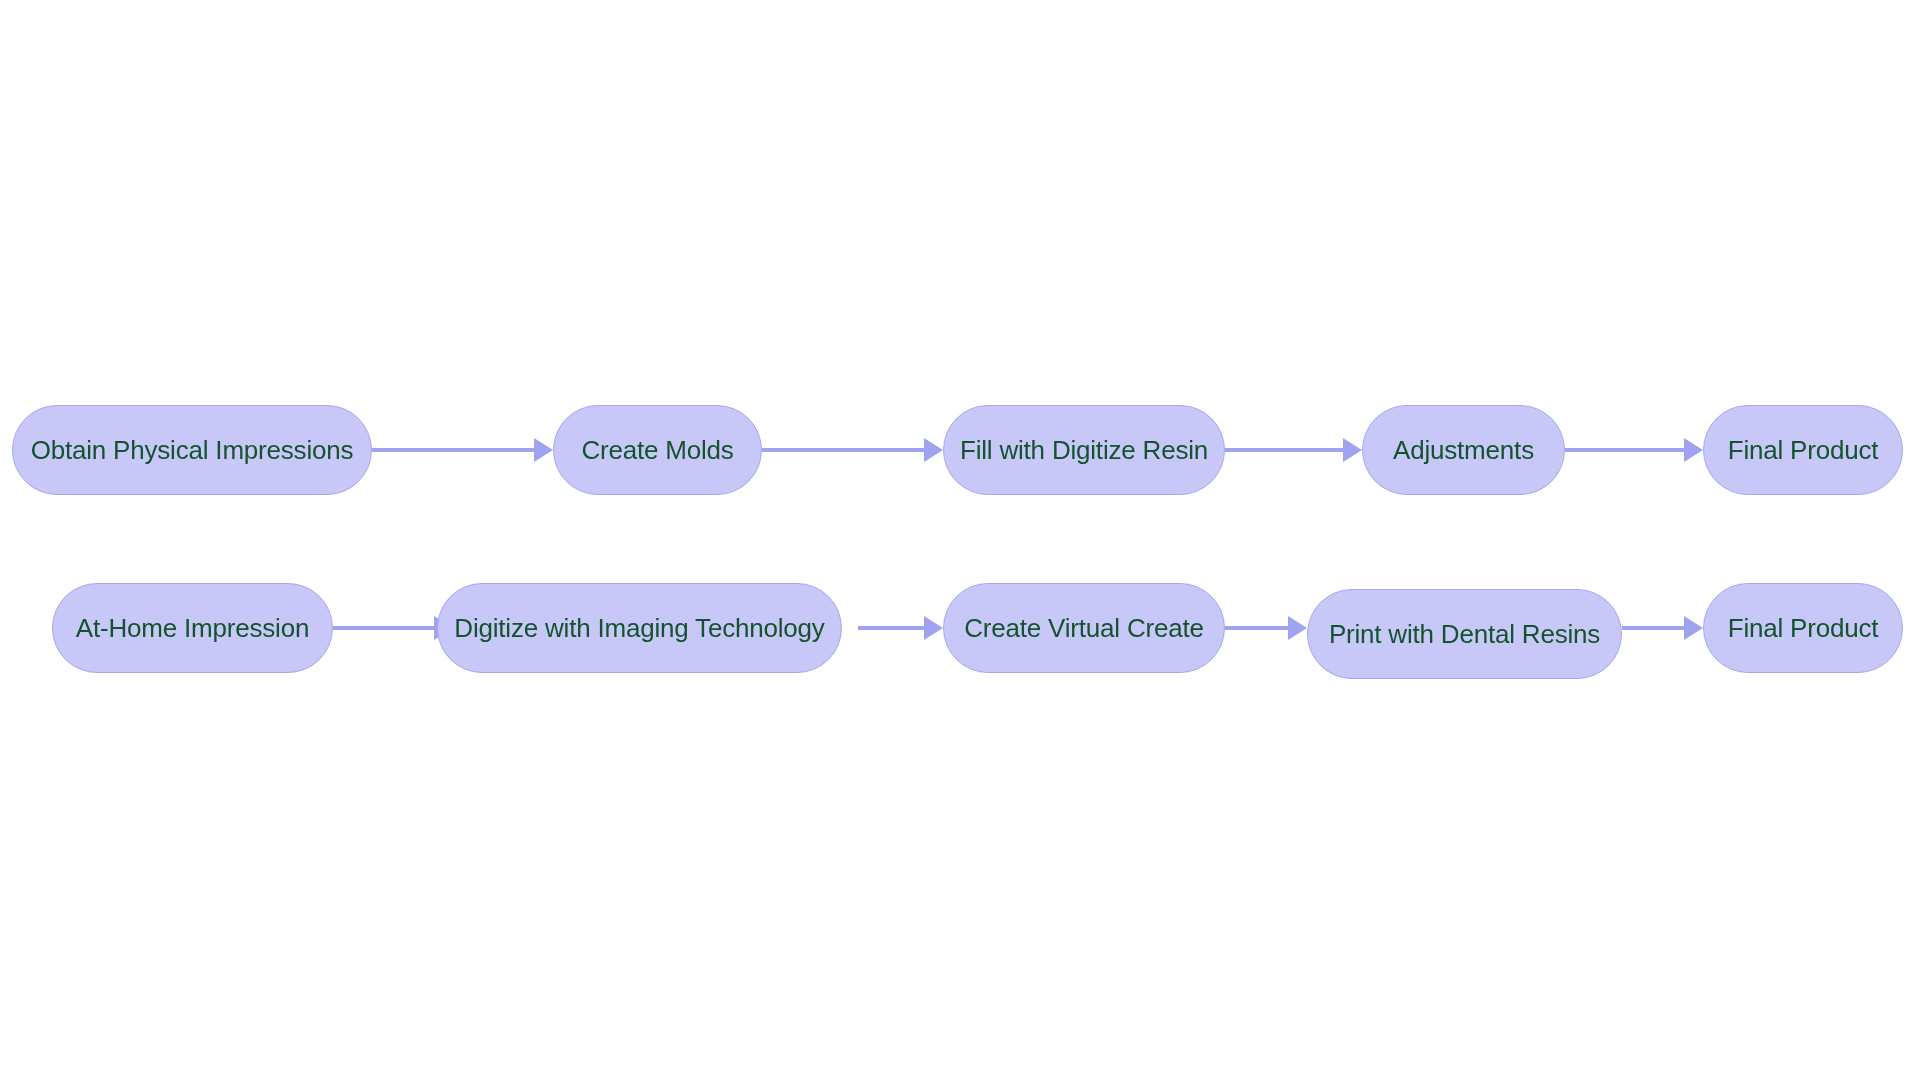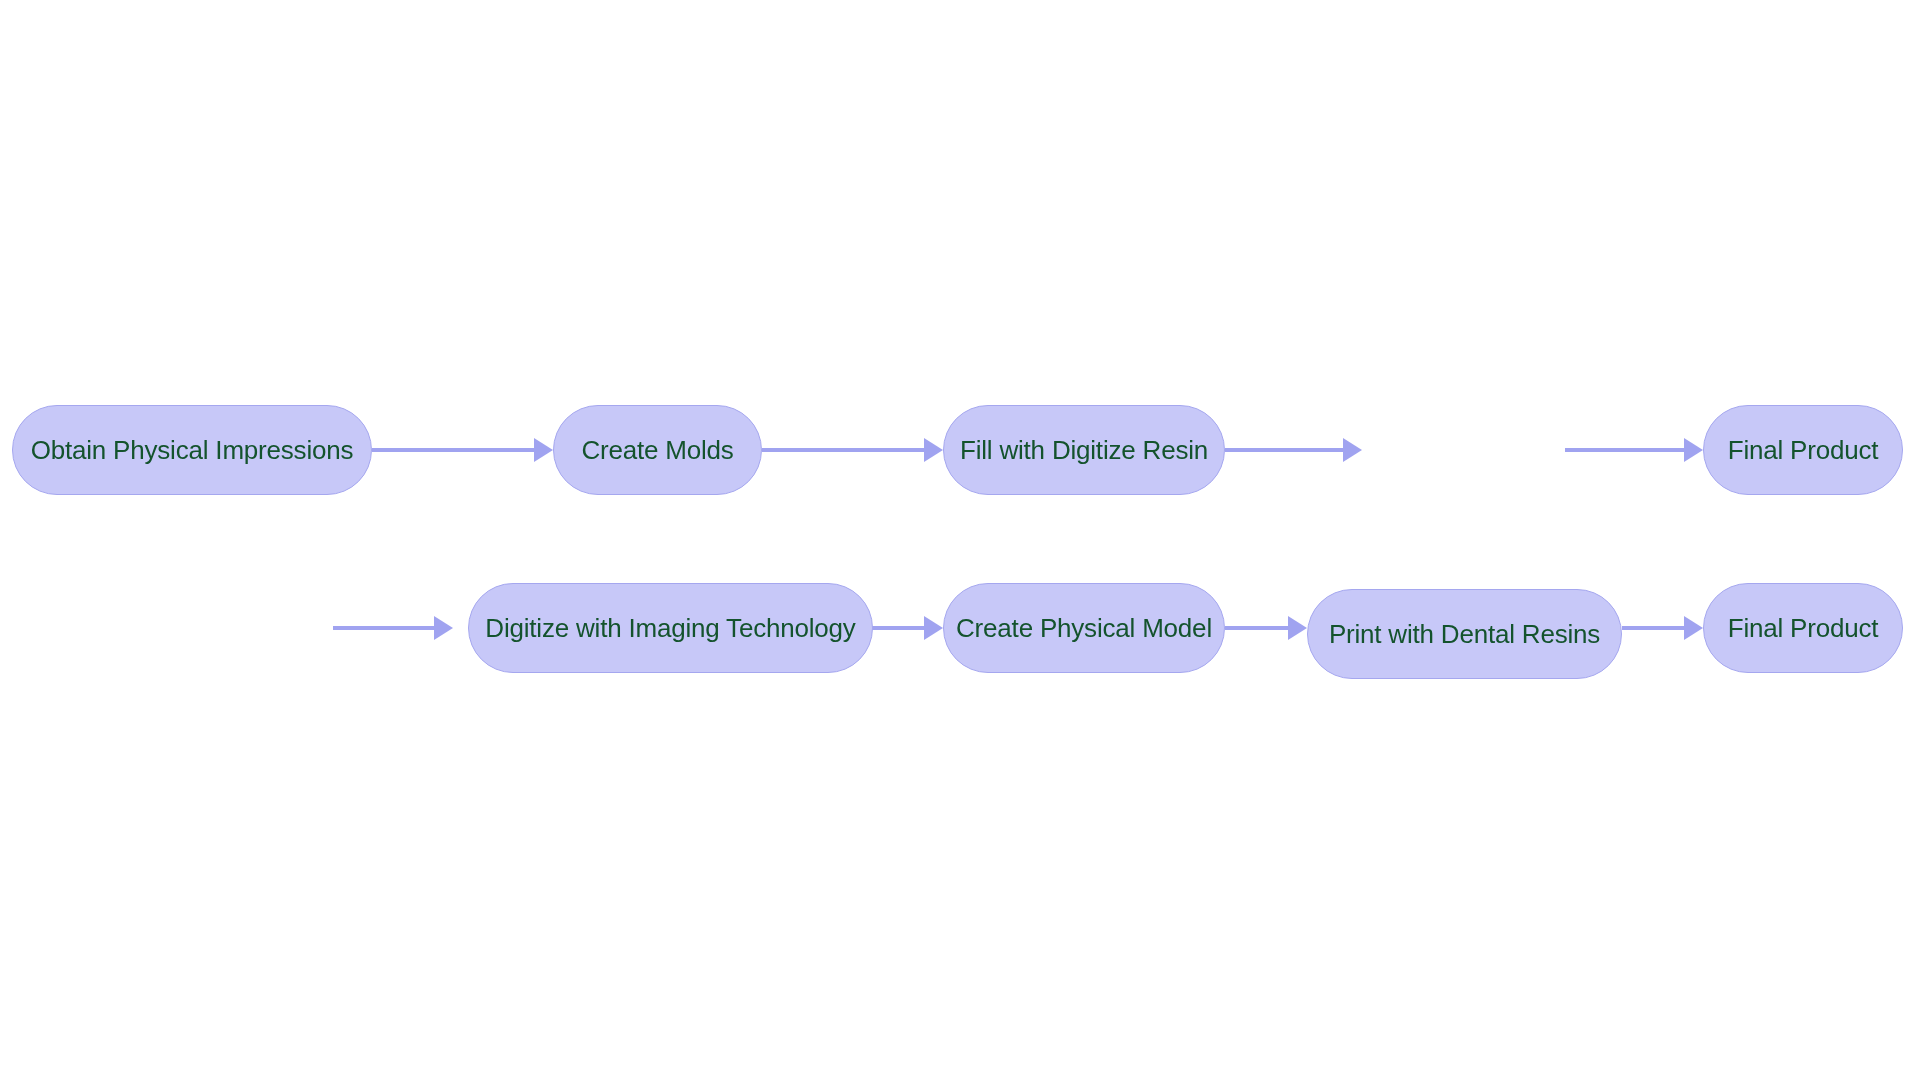--- a/index.html
+++ b/index.html
@@ -99,20 +99,23 @@
       </div>
       <div class="node" style="left: 12px; width: 360px;">
         <span class="node-label">Obtain Physical Impressions</span>
       </div>
       <div class="node" style="left: 553px; width: 209px; text-align: center;">
         <span class="node-label">Create Molds</span>
       </div>
       <div class="node" style="left: 943px; width: 282px;">
         <span class="node-label">Fill with Digitize Resin</span>
       </div>
+      <div class="node" style="left: 1362px; width: 203px;">
+        <span class="node-label">Adjustments</span>
+      </div>
       <div class="node" style="left: 1703px; width: 200px;">
         <span class="node-label">Final Product</span>
       </div>
     </div>
 
   <div class="flow-row" id="row-digital">
       <div class="edge" style="left: 333px; width: 120px;">
         <div class="edge-line" style="width: 101px;"></div>
         <div class="edge-head" style="left: 101px;"></div>
       </div>
@@ -121,25 +124,28 @@
         <div class="edge-head" style="left: 66px;"></div>
       </div>
       <div class="edge" style="left: 1225px; width: 82px;">
         <div class="edge-line" style="width: 63px;"></div>
         <div class="edge-head" style="left: 63px;"></div>
       </div>
       <div class="edge" style="left: 1622px; width: 81px;">
         <div class="edge-line" style="width: 62px;"></div>
         <div class="edge-head" style="left: 62px;"></div>
       </div>
-      <div class="node" style="left: 468px; width: 405px;">
+      <div class="node" style="left: 52px; width: 281px;">
+        <span class="node-label">At-Home Impression</span>
+      </div>
+      <div class="node" style="left: 437px; width: 405px;">
         <span class="node-label">Digitize with Imaging Technology</span>
       </div>
       <div class="node" style="left: 943px; width: 282px;">
-        <span class="node-label">Create Physical Model</span>
+        <span class="node-label">Create Virtual Create</span>
       </div>
       <div class="node" style="left: 1307px; width: 315px; margin-top: 6px;">
         <span class="node-label">Print with Dental Resins</span>
       </div>
       <div class="node" style="left: 1703px; width: 200px;">
         <span class="node-label">Final Product</span>
       </div>
     </div>
 
 </div>

